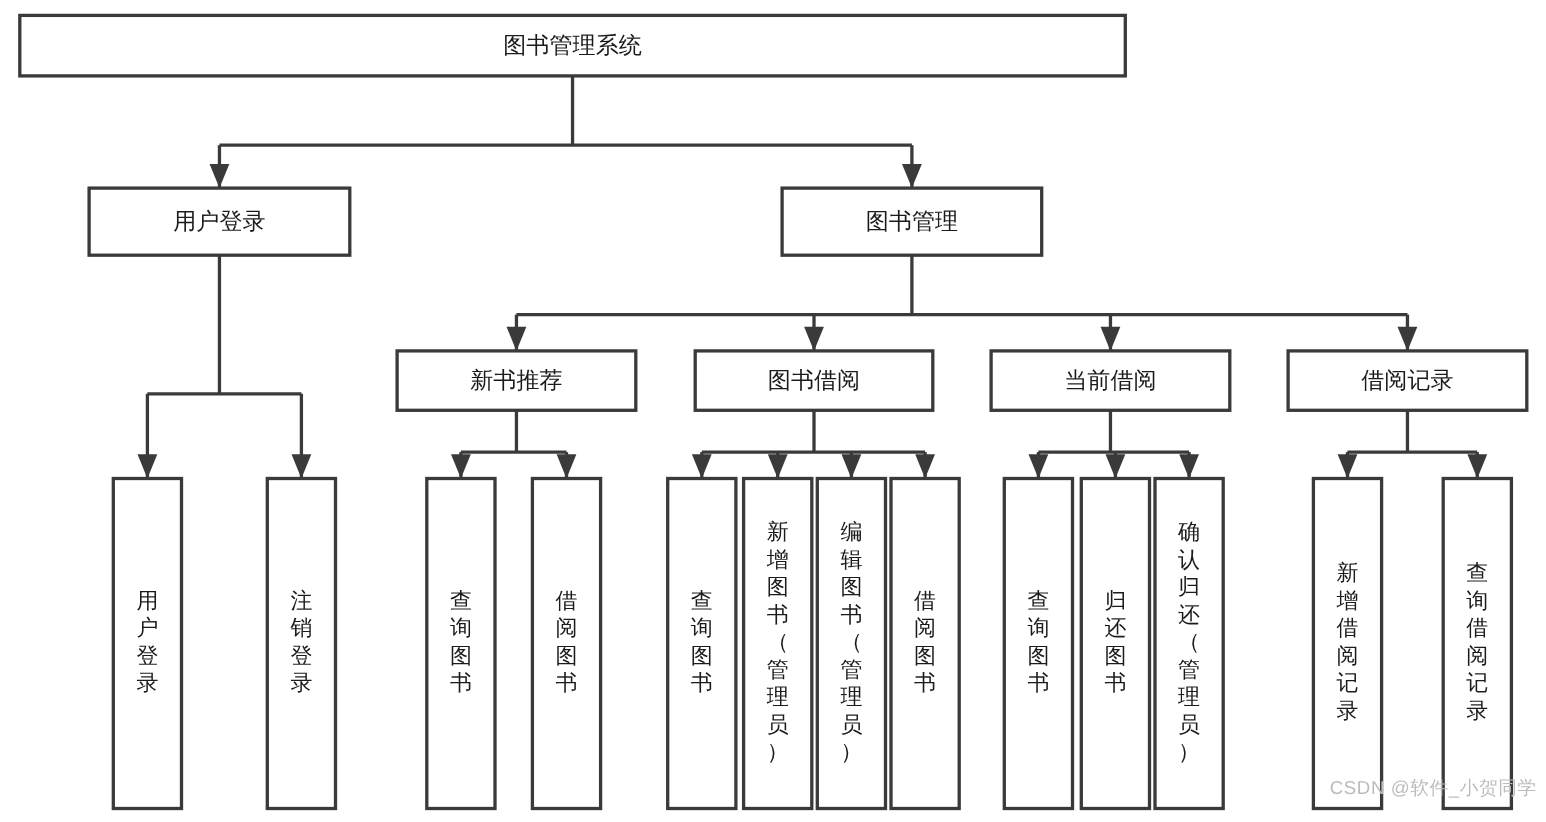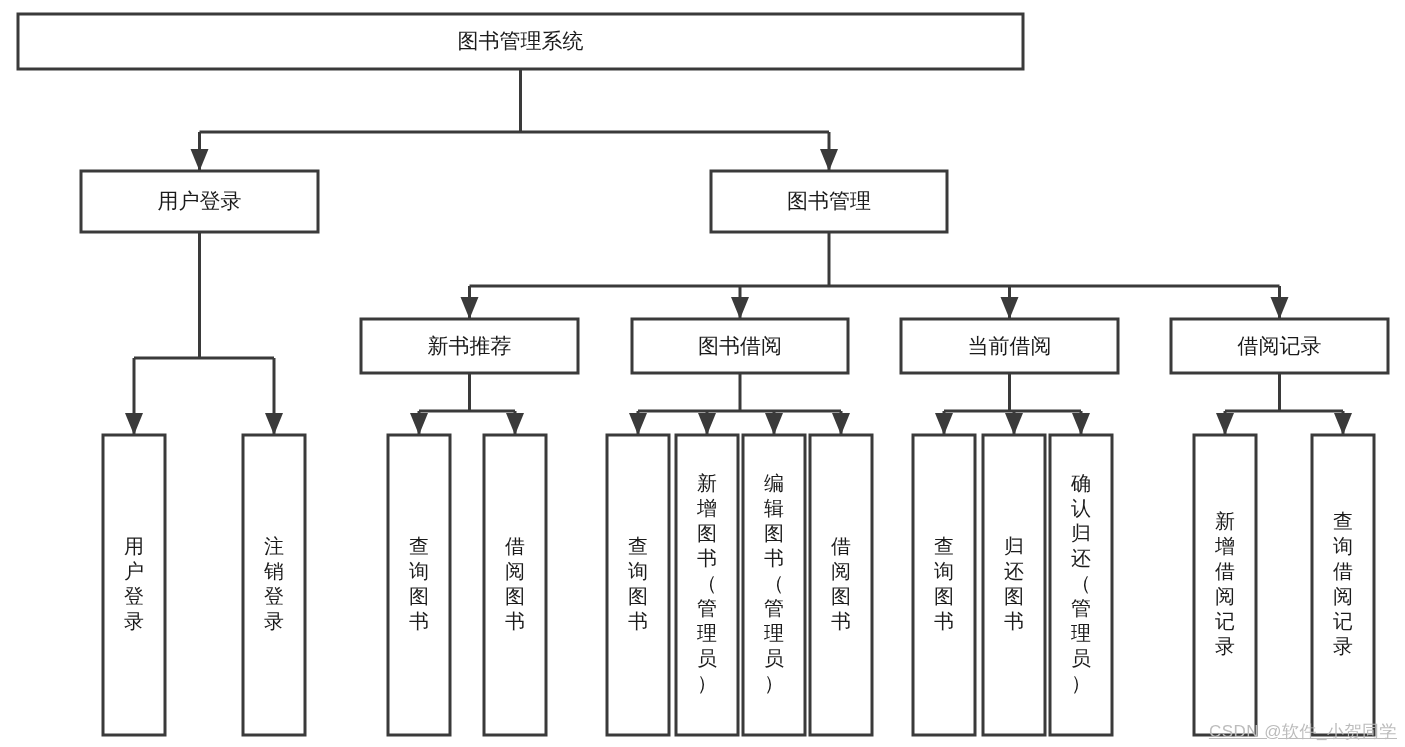--- a/index.html
+++ b/index.html
@@ -50,28 +50,27 @@
     stroke-width: 3;
     fill: none;
   }
   .arrow-head {
     fill: #3a3a3a;
     stroke: none;
   }
   .watermark {
     position: absolute;
     right: 8px;
-    bottom: 4px;
+    bottom: 19px;
     color: #bcbcbc;
     font-size: 17px;
     font-family: "Liberation Sans", "DejaVu Sans", sans-serif;
     letter-spacing: 0.5px;
     white-space: nowrap;
     user-select: none;
-    text-decoration: underline;
   }
 </style>
 </head>
 <body>
 
 <div id="diagram-root">
   <svg class="tree-canvas" id="tree-canvas" viewBox="0 0 1405 747" xmlns="http://www.w3.org/2000/svg">
     <defs></defs>
     <g id="connector-layer">
         <path d="M 520.5 69 L 520.5 132" class="connector"></path>

